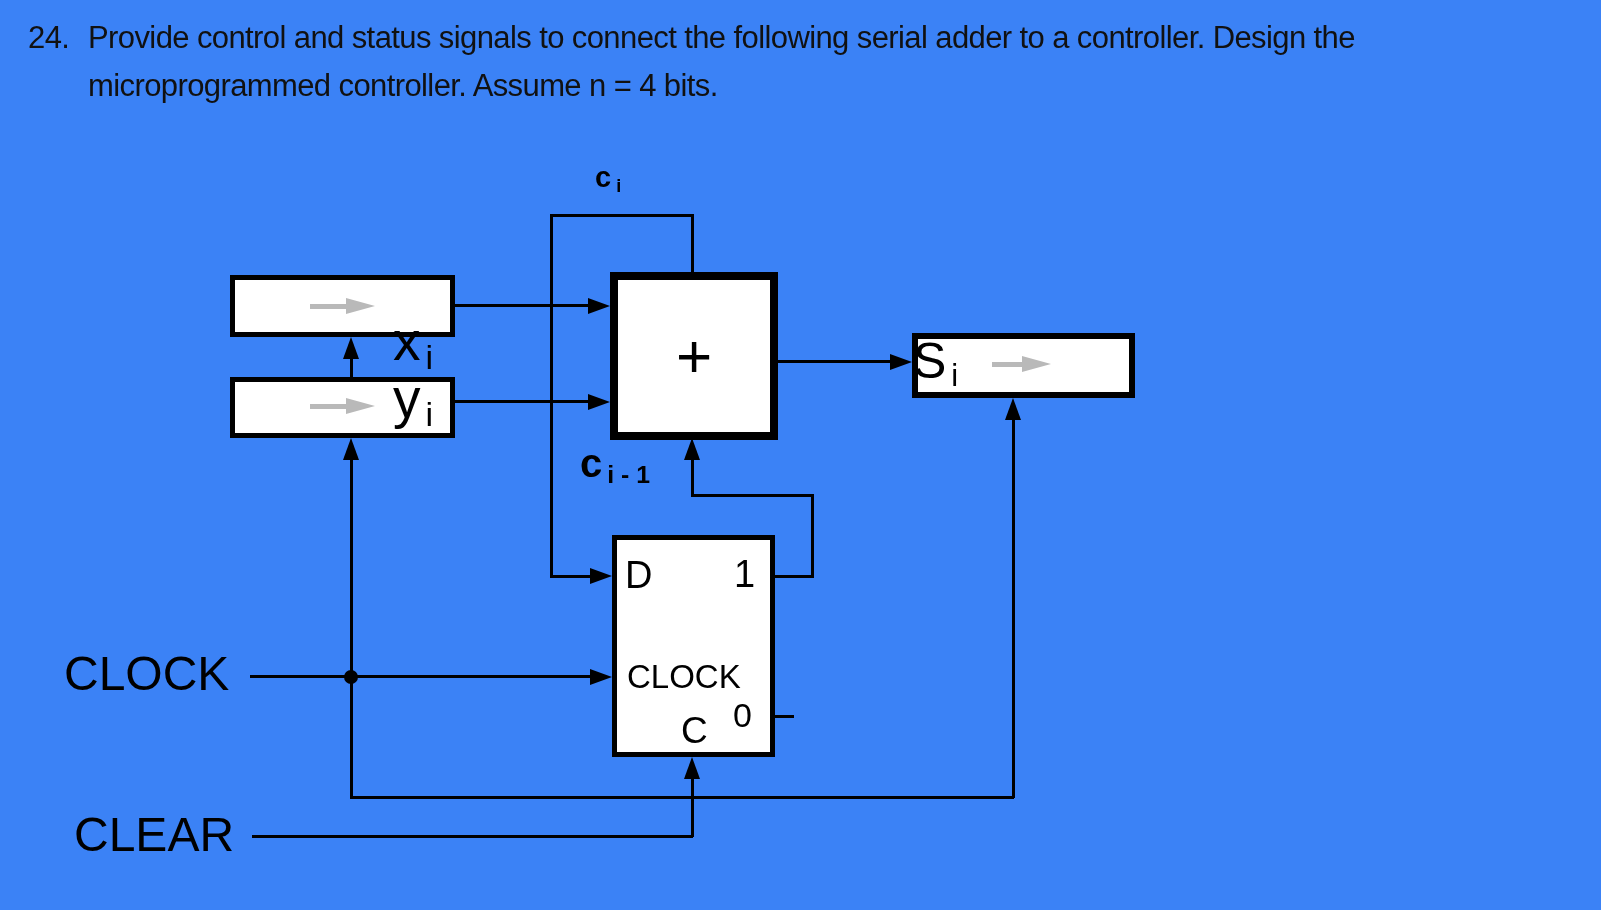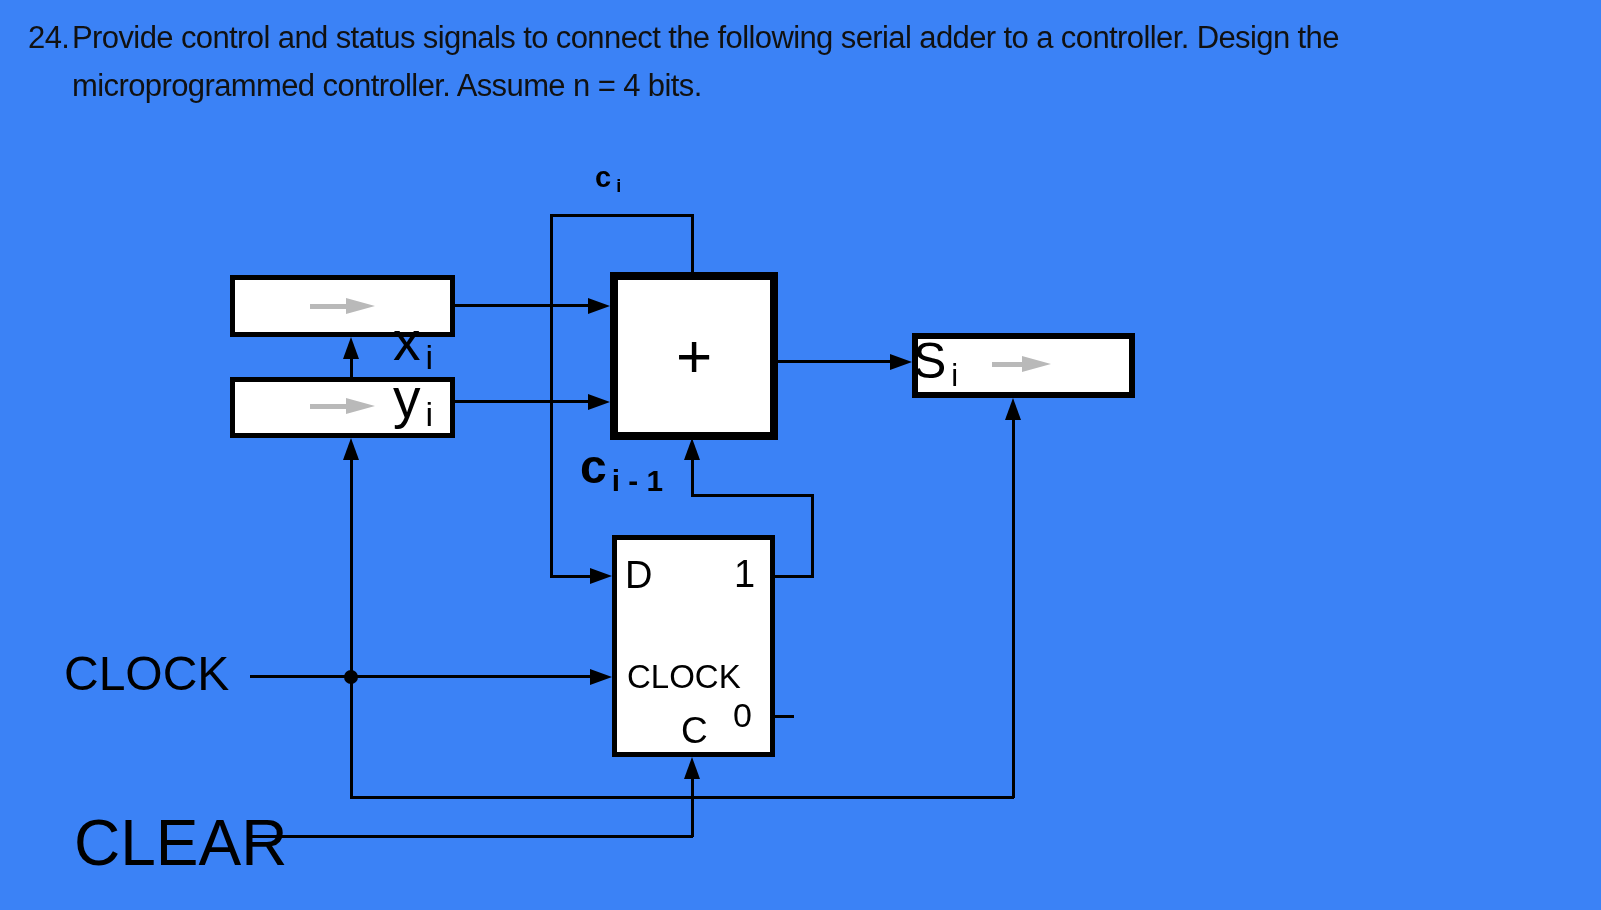--- a/index.html
+++ b/index.html
@@ -56,22 +56,22 @@
     display:flex;align-items:center;justify-content:center;
     font-size:62px;line-height:1;
   }
 </style>
 </head>
 <body>
 
 <div class="canvas">
 
   <div class="ptext" style="left:28px;top:20px;">24.</div>
-  <div class="ptext" style="left:72px;top:20px;">Provide control and status signals to connect the following serial adder to a controller. Design the</div>
-  <div class="ptext" style="left:72px;top:68px;">microprogrammed controller. Assume n = 4 bits.</div>
+  <div class="ptext" style="left:88px;top:20px;">Provide control and status signals to connect the following serial adder to a controller. Design the</div>
+  <div class="ptext" style="left:88px;top:68px;">microprogrammed controller. Assume n = 4 bits.</div>
 
   <div class="wh" style="left:551px;top:214px;width:142px;"></div>
   <div class="wv" style="left:691px;top:214px;height:59px;"></div>
   <div class="wv" style="left:550px;top:214px;height:363px;"></div>
   <div class="wh" style="left:550px;top:575px;width:42px;"></div>
   <div class="ar r" style="left:590px;top:568px;"></div>
 
   <div class="wh" style="left:455px;top:304px;width:137px;"></div>
   <div class="ar r" style="left:588px;top:298px;"></div>
 
@@ -129,26 +129,26 @@
   <div class="lbl" style="left:393px;top:371px;font-size:55px;">
     <span>y</span><span class="sub">i</span>
   </div>
   <div class="lbl" style="left:913px;top:336px;font-size:50px;">
     <span>S</span><span class="sub">i</span>
   </div>
 
   <div class="lbl bold" style="left:595px;top:163px;font-size:29px;">
     <span>c</span><span class="sub">i</span>
   </div>
-  <div class="lbl bold" style="left:580px;top:443px;font-size:48px;">
+  <div class="lbl bold" style="left:580px;top:443px;font-size:40px;">
     <span>c</span><span class="sub">i - 1</span>
   </div>
 
   <div class="lbl" style="left:625px;top:556px;font-size:38px;">D</div>
   <div class="lbl" style="left:734px;top:555px;font-size:38px;">1</div>
   <div class="lbl" style="left:627px;top:660px;font-size:33px;">CLOCK</div>
   <div class="lbl" style="left:681px;top:712px;font-size:37px;">C</div>
   <div class="lbl" style="left:733px;top:698px;font-size:34px;">0</div>
 
   <div class="lbl" style="left:64px;top:650px;font-size:48px;">CLOCK</div>
-  <div class="lbl" style="left:74px;top:811px;font-size:64px;">CLEAR</div>
+  <div class="lbl" style="left:74px;top:811px;font-size:48px;">CLEAR</div>
 
 </div>
 
 </body></html>

